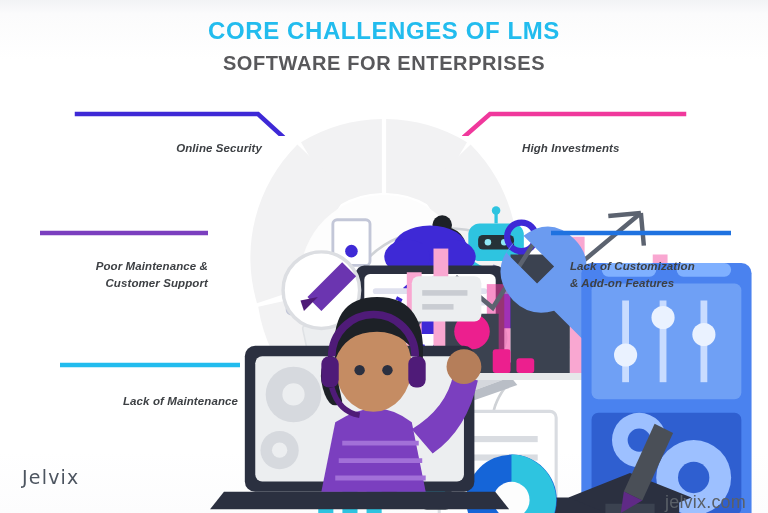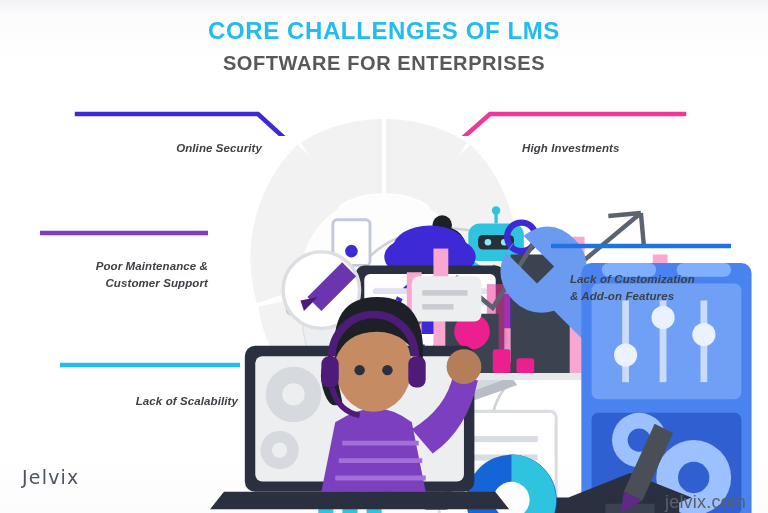--- a/index.html
+++ b/index.html
@@ -448,32 +448,32 @@
   </div>
 
   <div class="callout left" style="left:40px; top:230px; width:168px;">
     <svg class="rule" width="168" height="6" viewBox="0 0 168 6">
       <path d="M2 3 H166" fill="none" stroke="#7b3fbf" stroke-width="4.5" stroke-linecap="square"></path>
     </svg>
     <div class="ctext" style="margin-top:22px;">Poor Maintenance &amp;
  Customer Support</div>
   </div>
 
-  <div class="callout right" style="left:551px; top:243px; width:180px;">
+  <div class="callout right" style="left:551px; top:230px; width:180px;">
     <svg class="rule" width="180" height="6" viewBox="0 0 180 6">
       <path d="M2 3 H178" fill="none" stroke="#1f72e0" stroke-width="4.5" stroke-linecap="square"></path>
     </svg>
     <div class="ctext" style="margin-top:22px; padding-left:19px;">Lack of Customization
 &amp; Add-on Features</div>
   </div>
 
   <div class="callout left" style="left:60px; top:362px; width:180px;">
     <svg class="rule" width="180" height="6" viewBox="0 0 180 6">
       <path d="M2 3 H178" fill="none" stroke="#22bcee" stroke-width="4.5" stroke-linecap="square"></path>
     </svg>
-    <div class="ctext" style="margin-top:25px; padding-right:2px;">Lack of Scalability</div>
+    <div class="ctext" style="margin-top:25px; padding-right:2px;">Lack of Maintenance</div>
   </div>
 
 
   <div class="footer-logo">Jelvix</div>
   <div class="footer-url">jelvix.com</div>
 
 </div>
 
 </body></html>

